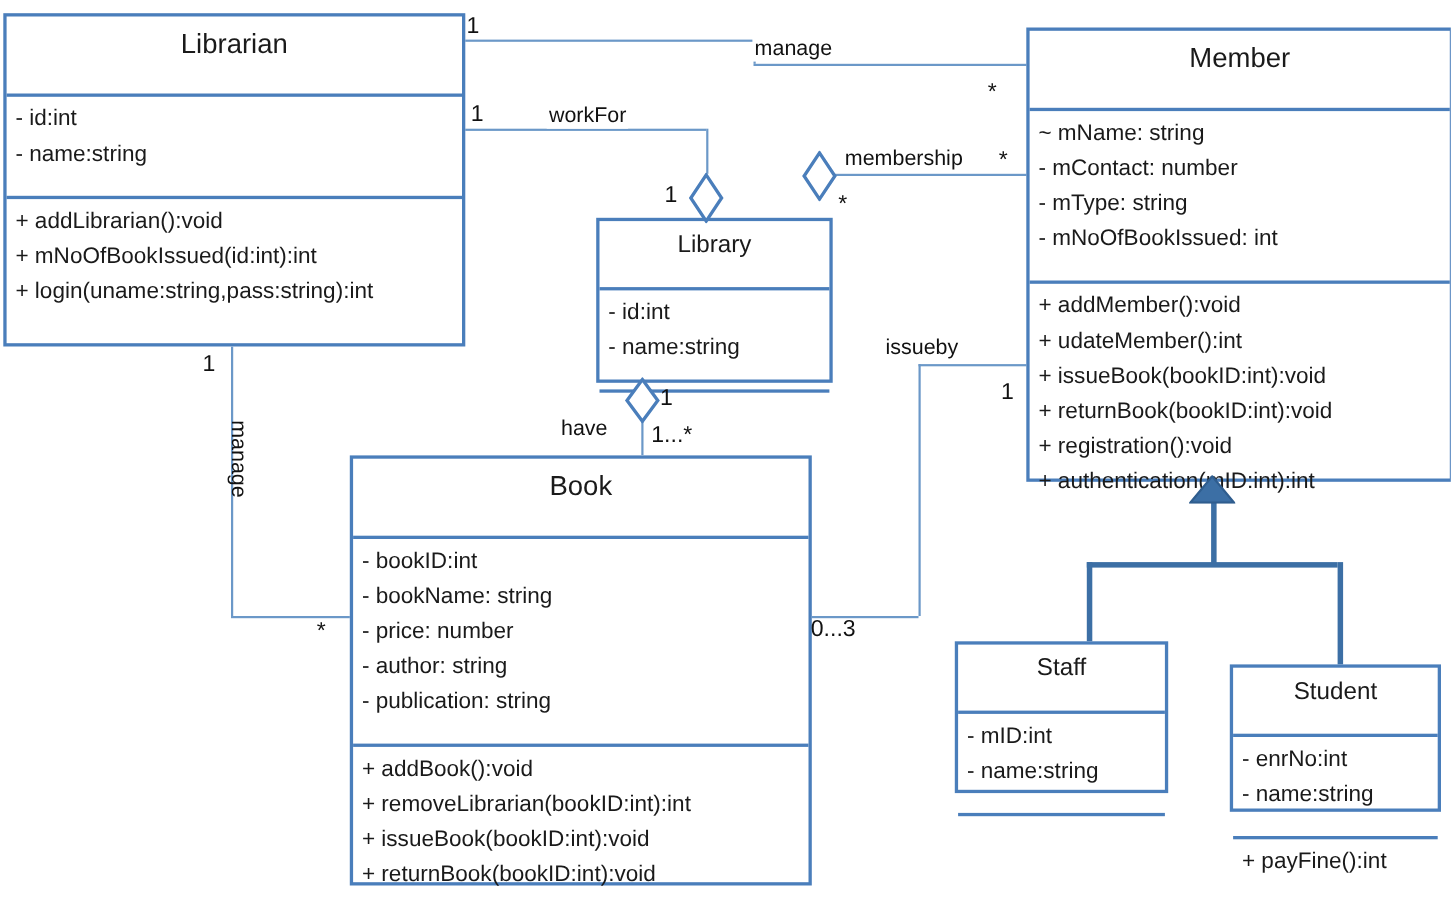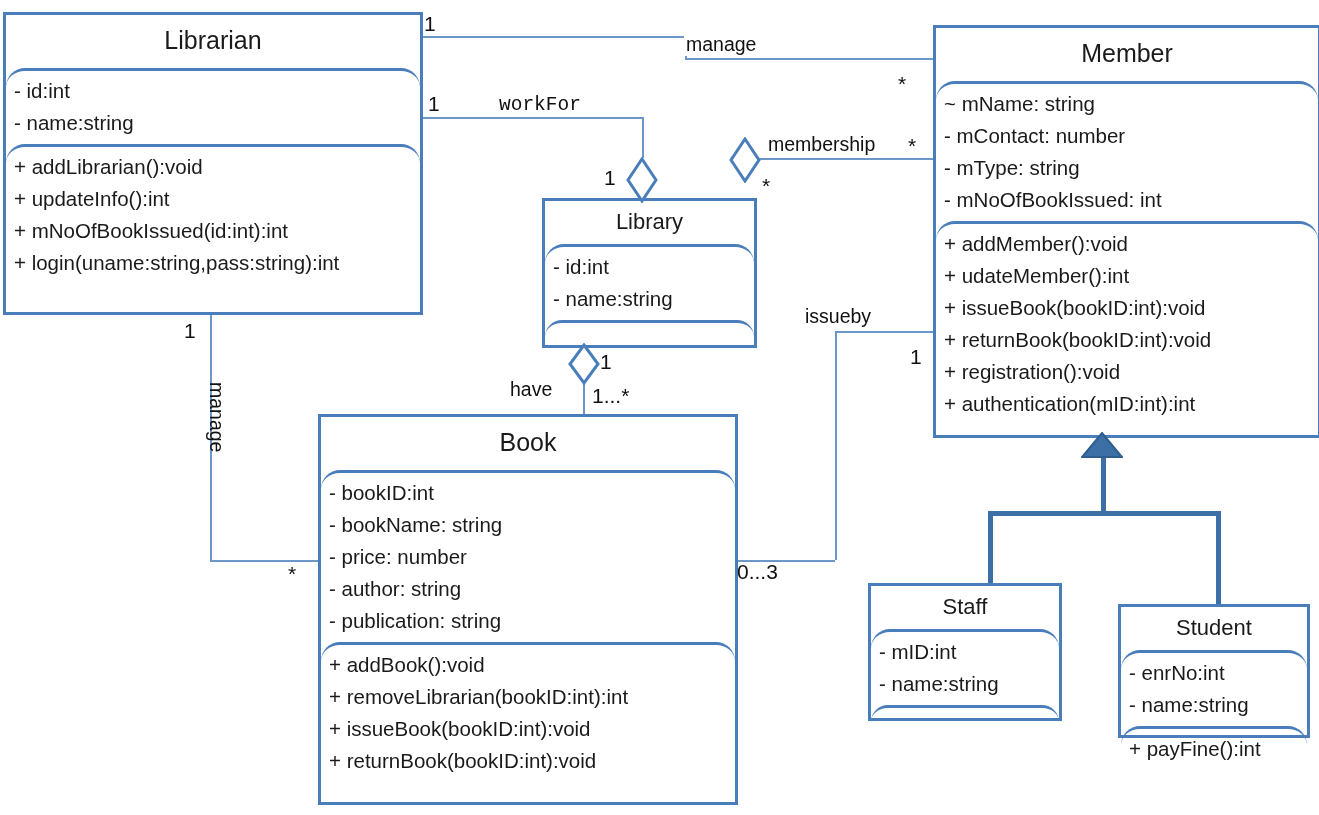--- a/index.html
+++ b/index.html
@@ -21,22 +21,21 @@
   
   .uml-class {
     position: absolute;
     box-sizing: border-box;
     border: 3px solid #4a7ebb;
     background: #ffffff;
     z-index: 5;
   }
   .uml-compartment {
     box-sizing: border-box;
-    padding: 4px 8px 5px 8px;
-    border-radius: 19px;
+    padding: 4px 8px 22px 8px;
   }
   .uml-compartment + .uml-compartment {
     border-top: 3px solid #4a7ebb;
   }
   .uml-title {
     text-align: center;
     font-size: 25px;
     color: #1a1a1a;
     line-height: 1.32;
     padding-top: 5px;
@@ -125,21 +124,21 @@
 
   <div class="line-h" style="left:420px; top:36px; width:265px;"></div>
   <div class="line-v" style="left:685px; top:36px; height:22px;"></div>
   <div class="line-h" style="left:685px; top:58px; width:250px;"></div>
   <div class="assoc-label" style="left:684px; top:33px;">manage</div>
   <div class="mult" style="left:424px; top:12px;">1</div>
   <div class="mult" style="left:898px; top:72px;">*</div>
 
   <div class="line-h" style="left:420px; top:117px; width:222px;"></div>
   <div class="line-v" style="left:642px; top:117px; height:41px;"></div>
-  <div class="assoc-label" style="left:497px; top:94px;font-family:Liberation Mono, monospace;">workFor</div>
+  <div class="assoc-label" style="left:497px; top:94px;">workFor</div>
   <div class="mult" style="left:428px; top:92px;">1</div>
   <div class="mult" style="left:604px; top:166px;">1</div>
 
   <div class="diamond" style="left:625px; top:157px;">
     <svg width="34" height="46" viewBox="0 0 34 46">
       <polygon points="17,2 31,23 17,44 3,23" fill="#ffffff" stroke="#4a7ebb" stroke-width="3"></polygon>
     </svg>
   </div>
 
   <div class="line-h" style="left:757px; top:158px; width:178px;"></div>
@@ -190,21 +189,20 @@
   <div class="uml-class" style="left:3px; top:12px; width:420px; height:303px;">
     <div class="uml-compartment">
       <div class="uml-title">Librarian</div>
     </div>
     <div class="uml-compartment">
       <div class="uml-row">- id:int</div>
       <div class="uml-row">- name:string</div>
     </div>
     <div class="uml-compartment">
       <div class="uml-row">+ addLibrarian():void</div>
-      <div class="uml-row">+ updateInfo():int</div>
       <div class="uml-row">+ mNoOfBookIssued(id:int):int</div>
       <div class="uml-row">+ login(uname:string,pass:string):int</div>
     </div>
   </div>
 
   <div class="uml-class" style="left:933px; top:25px; width:388px; height:413px;">
     <div class="uml-compartment">
       <div class="uml-title">Member</div>
     </div>
     <div class="uml-compartment">

